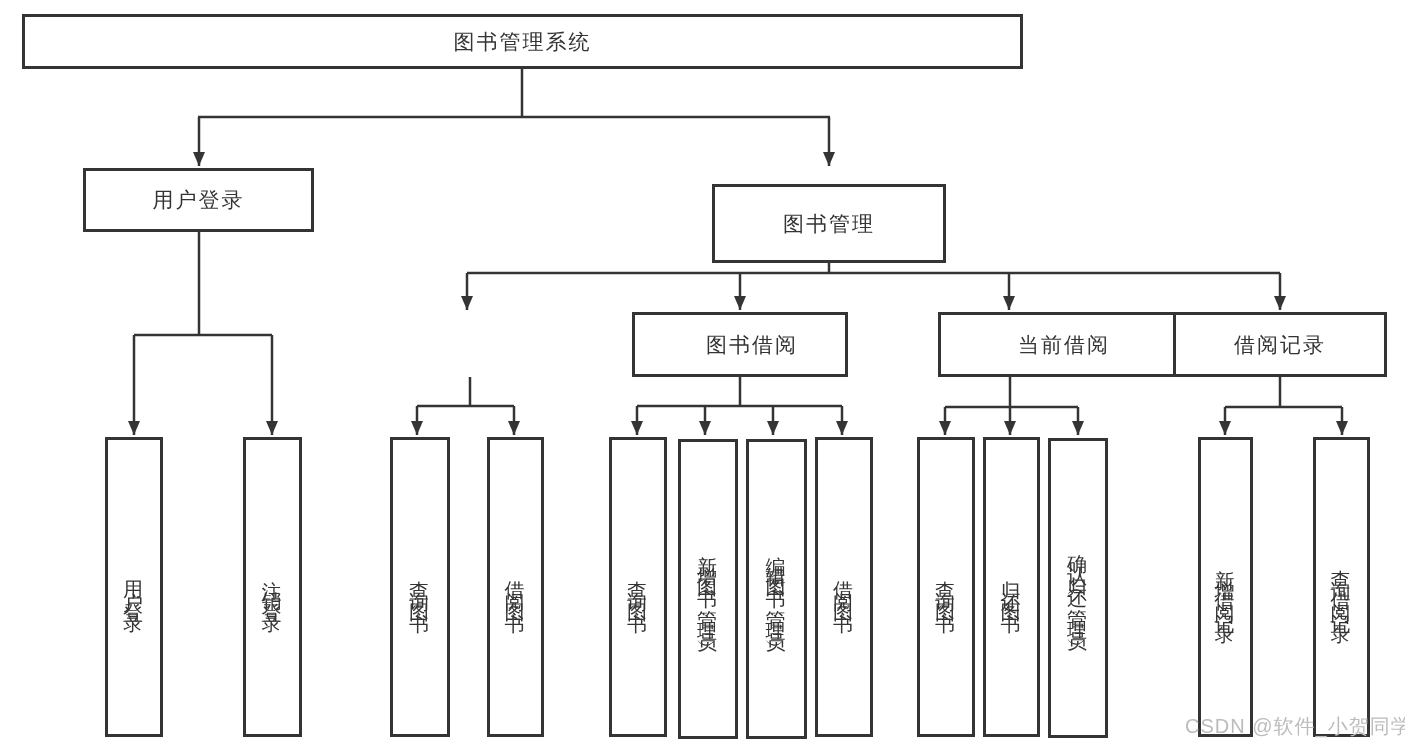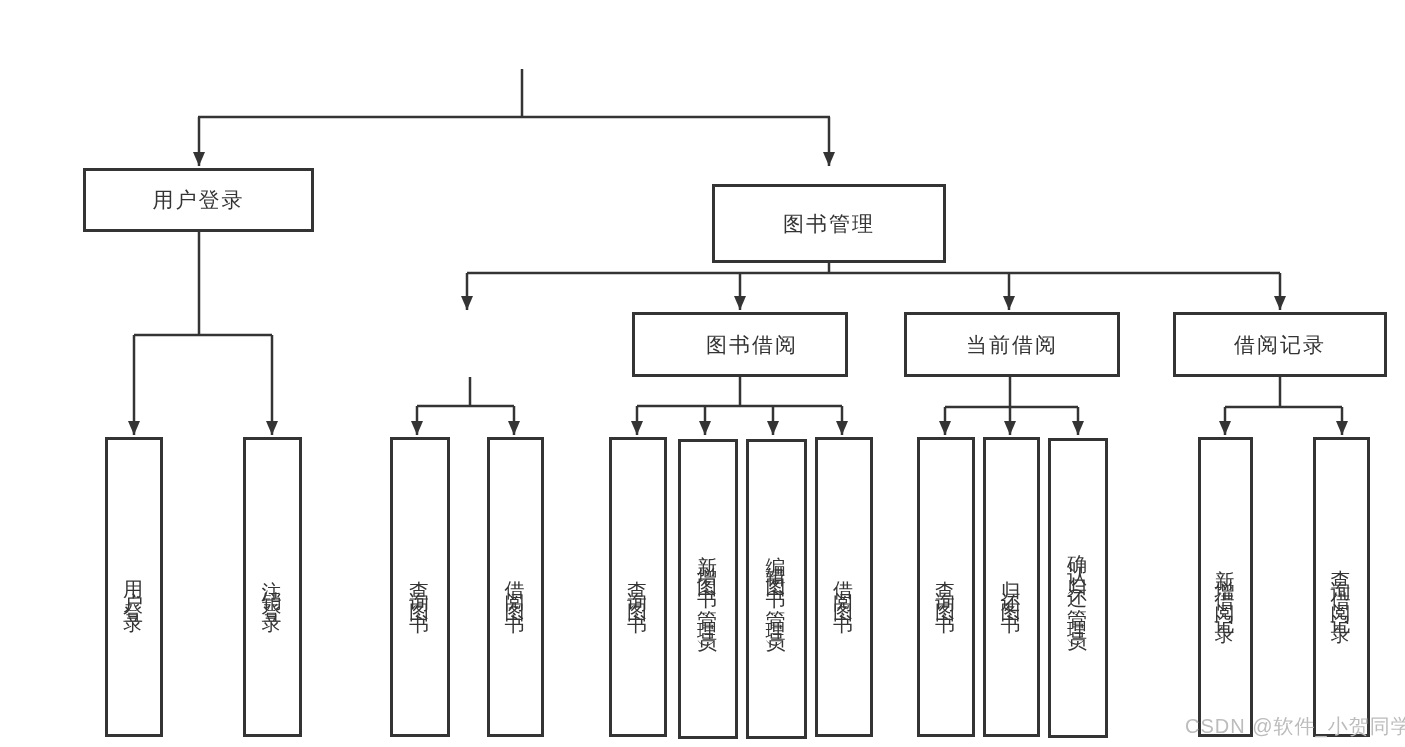--- a/index.html
+++ b/index.html
@@ -95,32 +95,35 @@
       </g>
 
       <g>
         <path d="M1280,377 V407 M1225,407 H1342"></path>
         <line x1="1225" y1="407" x2="1225" y2="435" marker-end="url(#arw)"></line>
         <line x1="1342" y1="407" x2="1342" y2="435" marker-end="url(#arw)"></line>
       </g>
     </g>
   </svg>
 
+  <div class="node hbox" style="left:22px; top:14px; width:1001px; height:55px;">
+    <span>图书管理系统</span>
+  </div>
 
   <div class="node hbox" style="left:83px; top:168px; width:231px; height:64px;">
     <span>用户登录</span>
   </div>
   <div class="node hbox" style="left:712px; top:184px; width:234px; height:79px;">
     <span>图书管理</span>
   </div>
 
   <div class="node hbox" style="left:632px; top:312px; width:216px; height:65px;padding-left:24px;">
     <span>图书借阅</span>
   </div>
-  <div class="node hbox" style="left:904px; top:312px; width:216px; height:65px;">
+  <div class="node hbox" style="left:938px; top:312px; width:252px; height:65px;">
     <span>当前借阅</span>
   </div>
   <div class="node hbox" style="left:1173px; top:312px; width:214px; height:65px;">
     <span>借阅记录</span>
   </div>
 
   <div class="node vbox" style="left:105px; top:437px; width:58px; height:300px;">
     <span>用户登录</span>
   </div>
   <div class="node vbox" style="left:243px; top:437px; width:59px; height:300px;">

